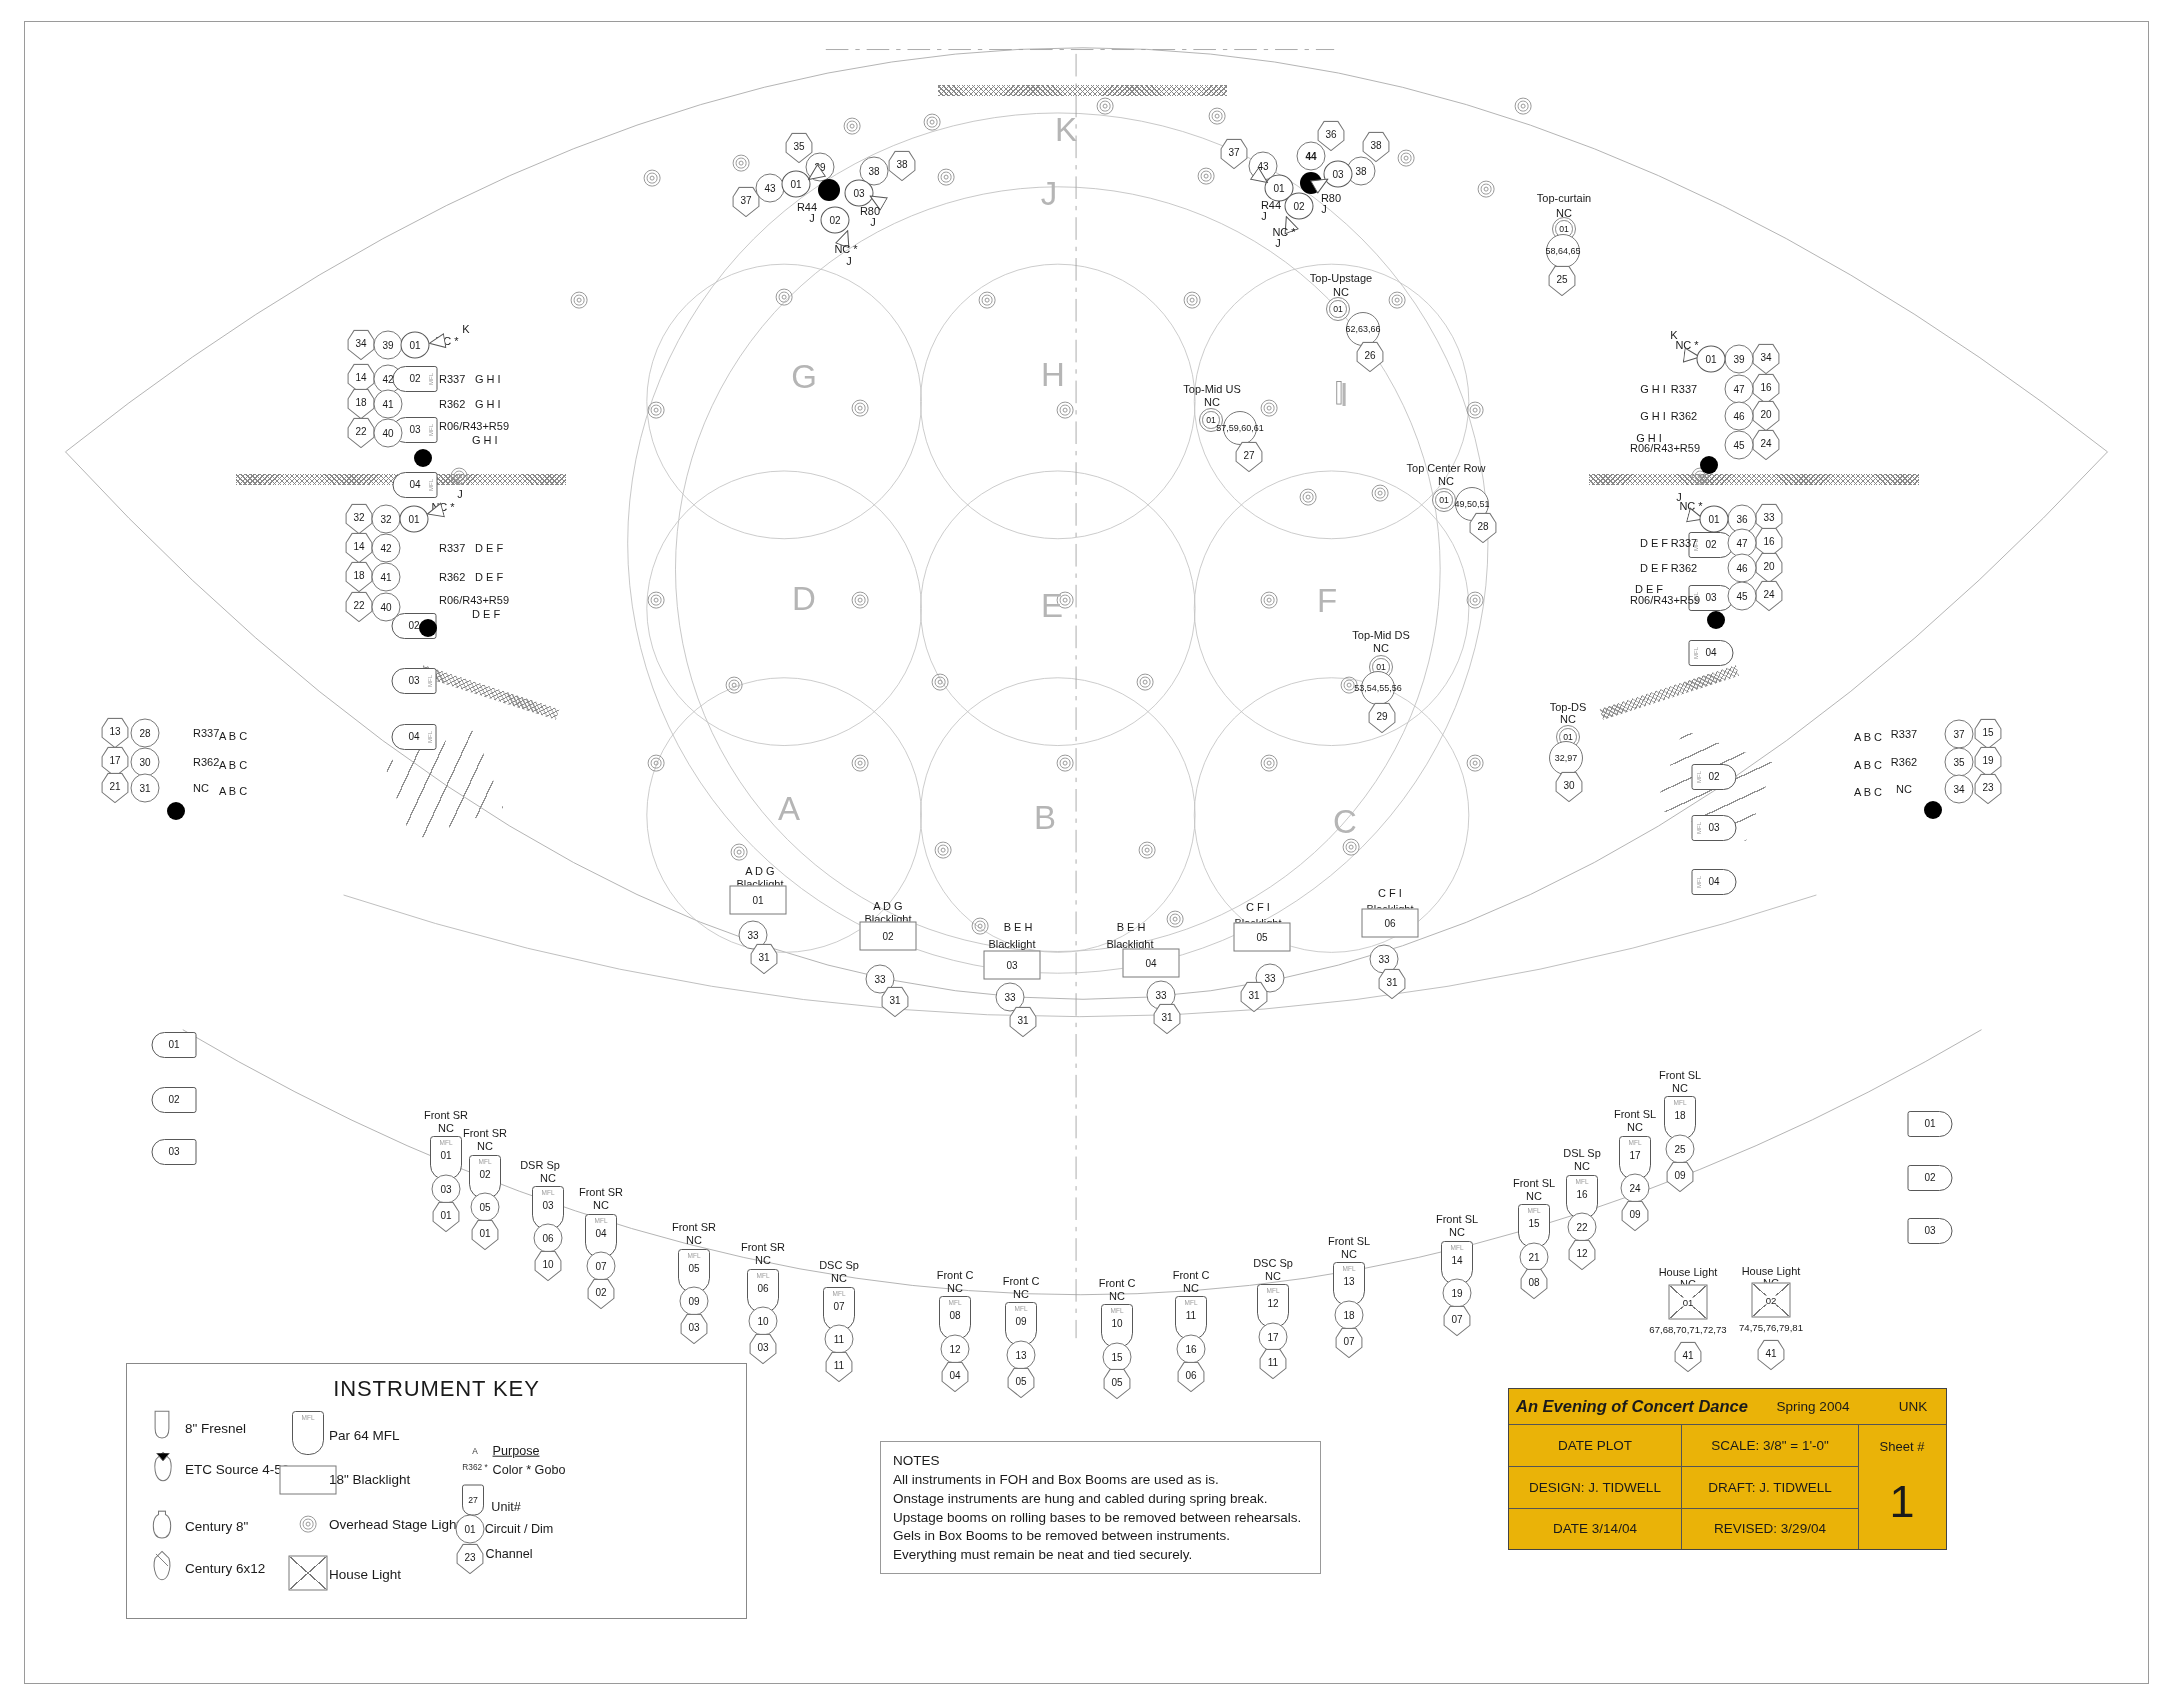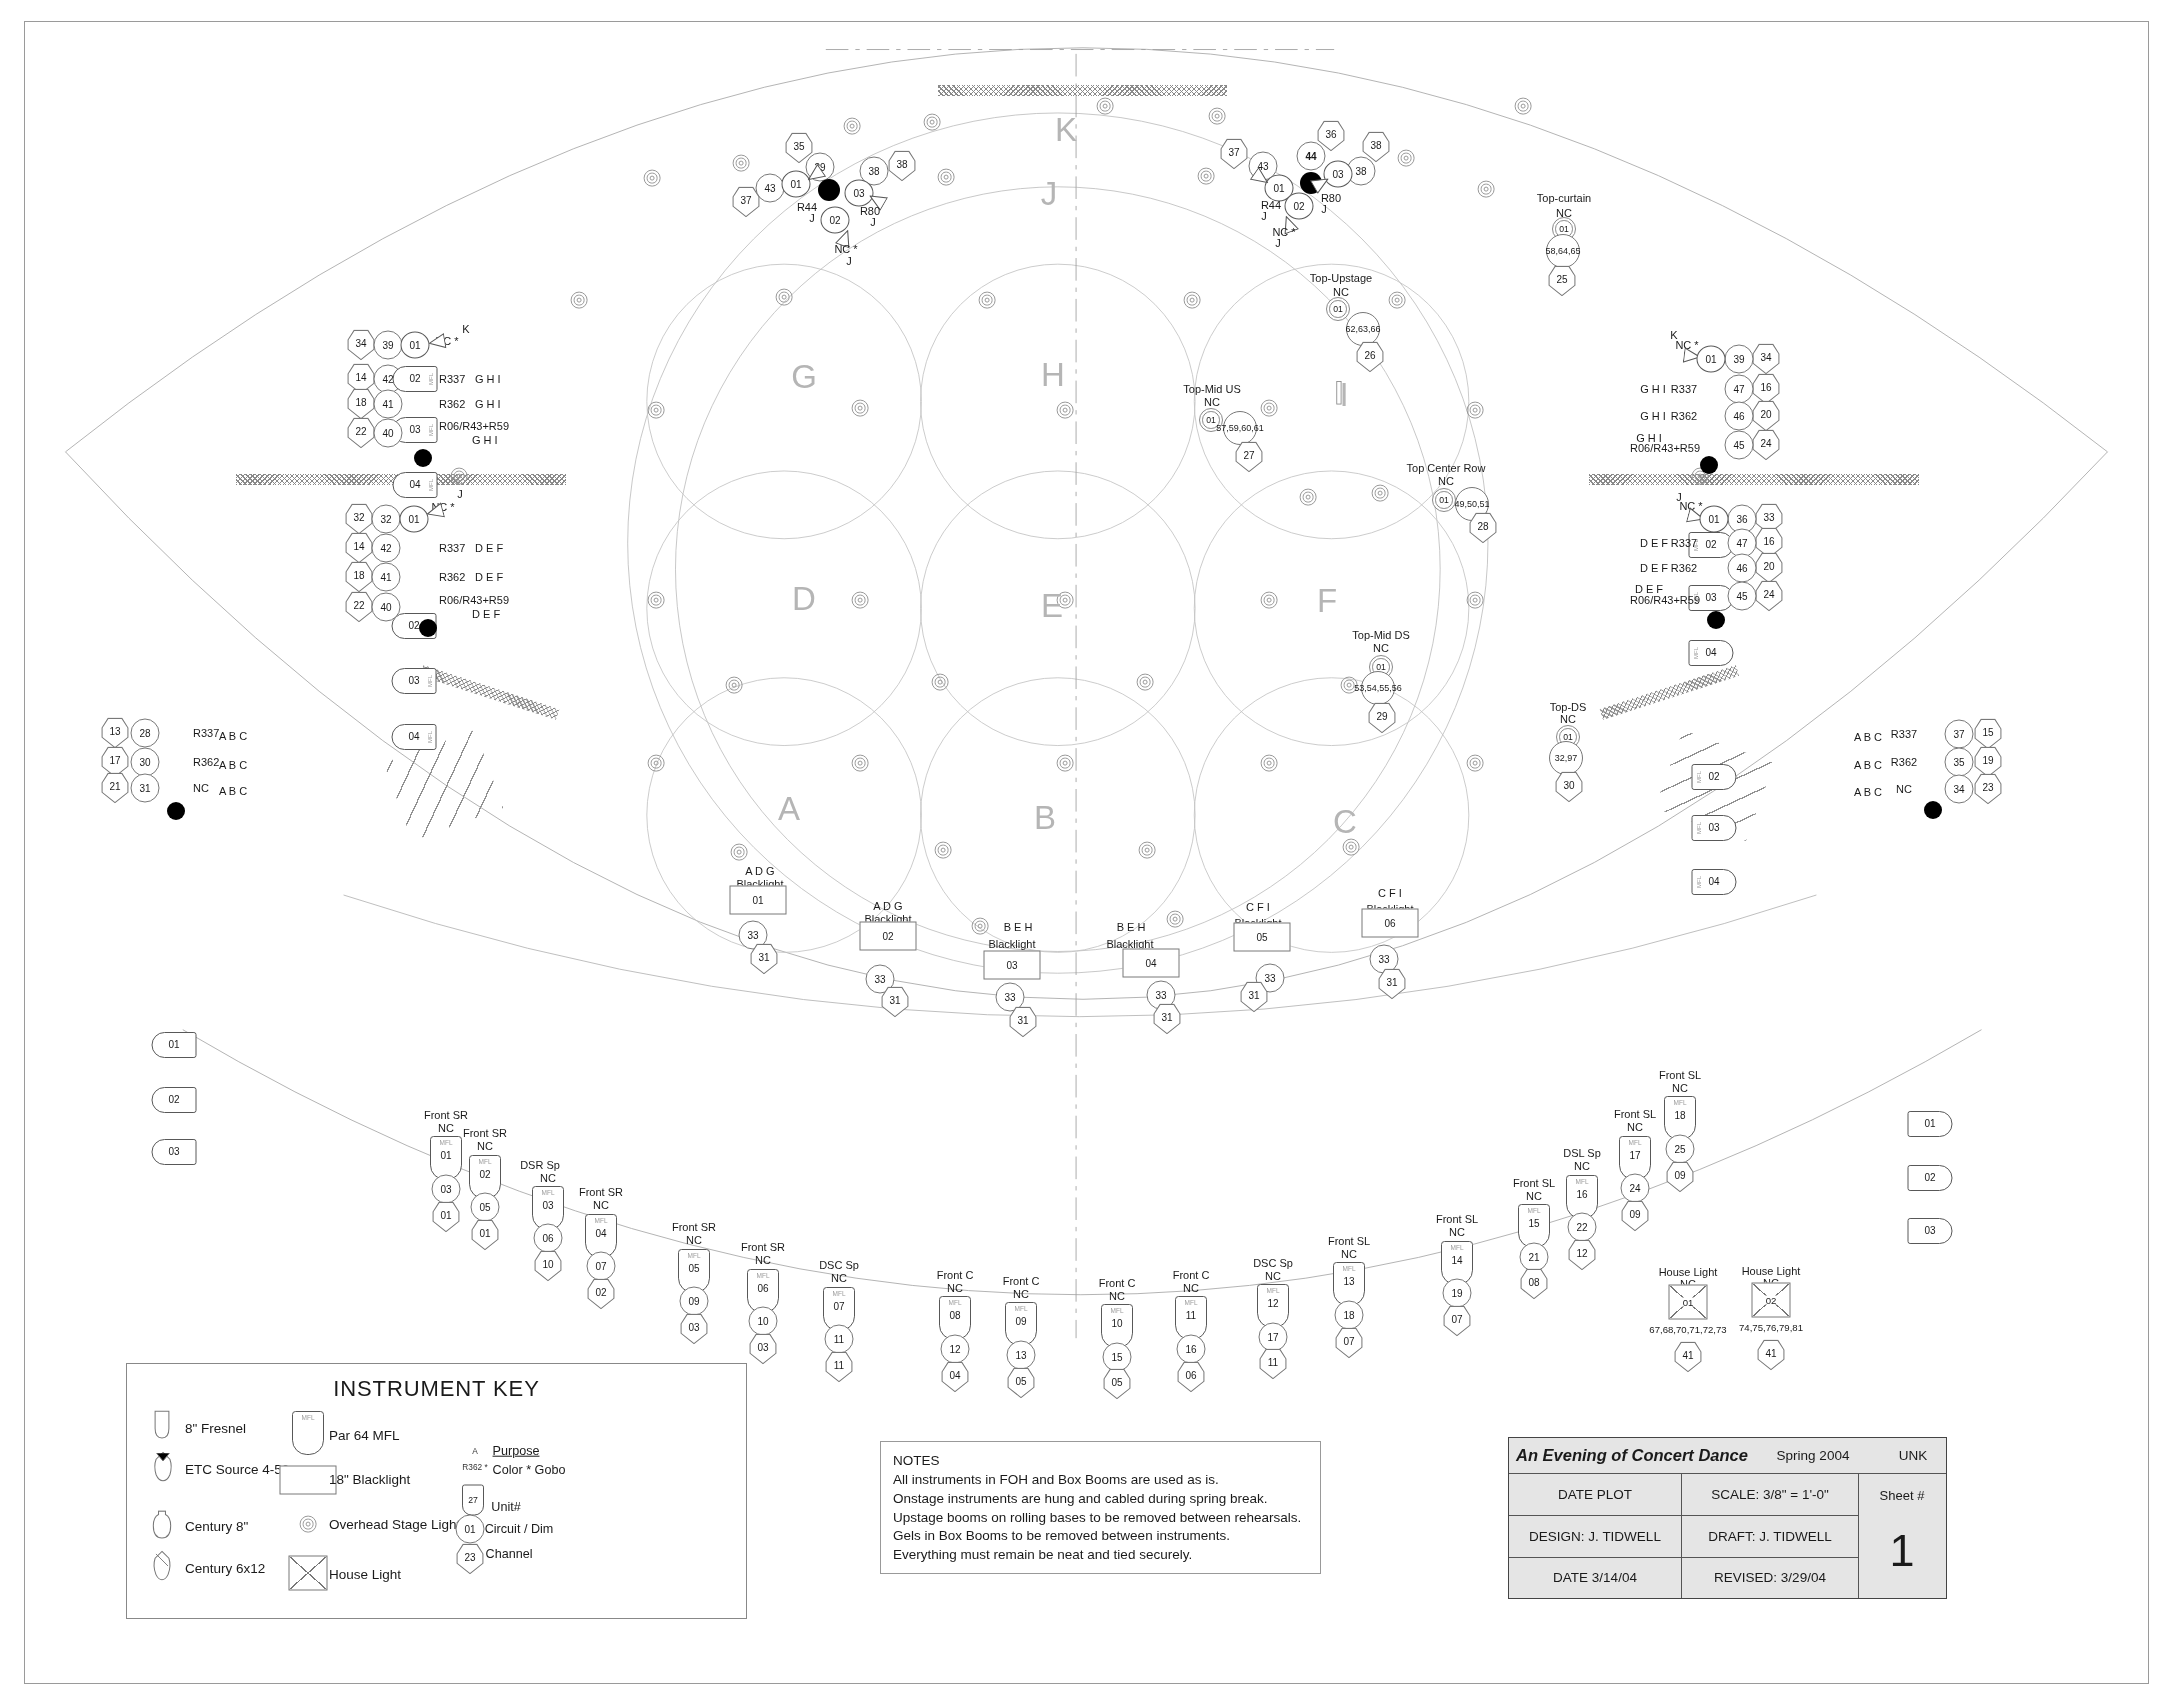--- a/index.html
+++ b/index.html
@@ -53,21 +53,21 @@
   .ktitle{position:absolute;top:12px;width:100%;text-align:center;font-size:22px;letter-spacing:0.9px}
   .kl{font-size:13.5px}
   .kl2{font-size:12.6px}
   .ktiny{font-size:8.3px;color:#333}
   .uvs{width:20px;height:29px;border:1px solid #585858;border-radius:2.6px 2.6px 9.6px 9.6px;background:#fff;font-size:8.7px}
   .ksym svg{display:block}
   
   .notes{position:absolute;left:880px;top:1441px;width:441px;height:133px;border:0.9px solid #999;background:#fff;
          padding:10.4px 0 0 12px;font-size:13.5px;line-height:18.7px;box-sizing:border-box}
   
-  .tblock{position:absolute;left:1508px;top:1437px;width:437px;height:160px;border:1.3px solid #444;background:#e5e5e5;font-size:13.5px}
+  .tblock{position:absolute;left:1508px;top:1388px;width:437px;height:160px;border:1.3px solid #444;background:#eab308;font-size:13.5px}
   .tb-hline{position:absolute;left:0;height:0.9px;background:#555}
   .tb-vline{position:absolute;top:35px;height:125px;width:0.9px;background:#555}
   .tc{position:absolute;transform:translate(-50%,-50%);white-space:nowrap}
   .tb-title{position:absolute;left:7px;top:17.4px;transform:translate(0,-50%);font-size:16.5px;font-weight:bold;font-style:italic;white-space:nowrap}
   .big1{font-size:45px}
 </style>
 </head>
 <body>
 
 <div class="sheet">

